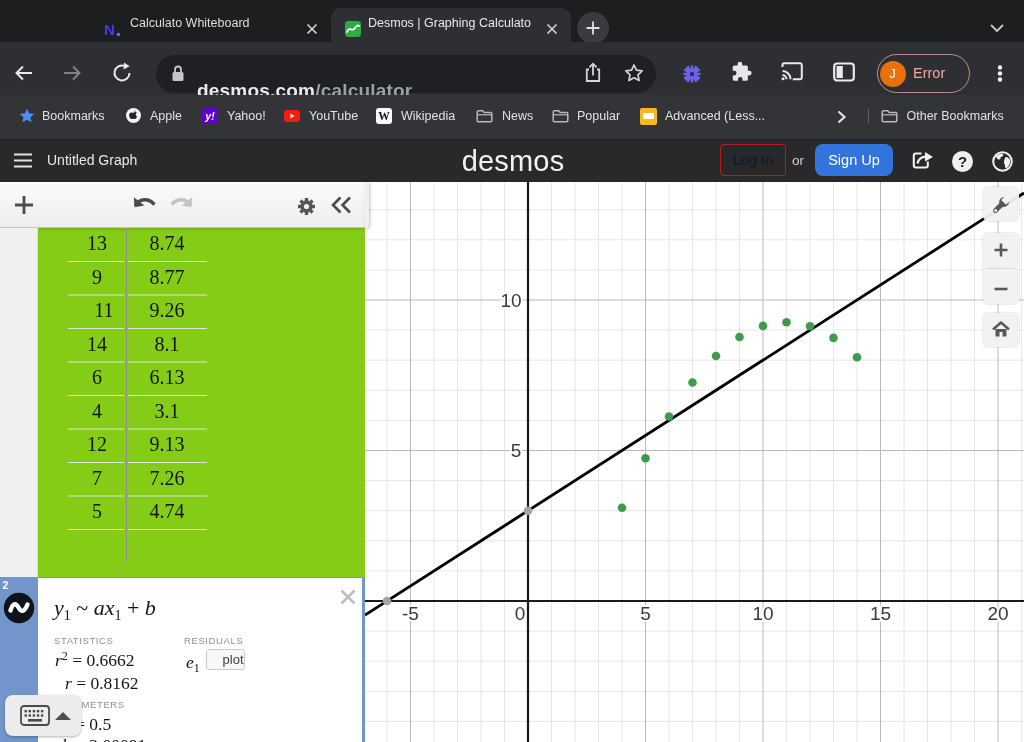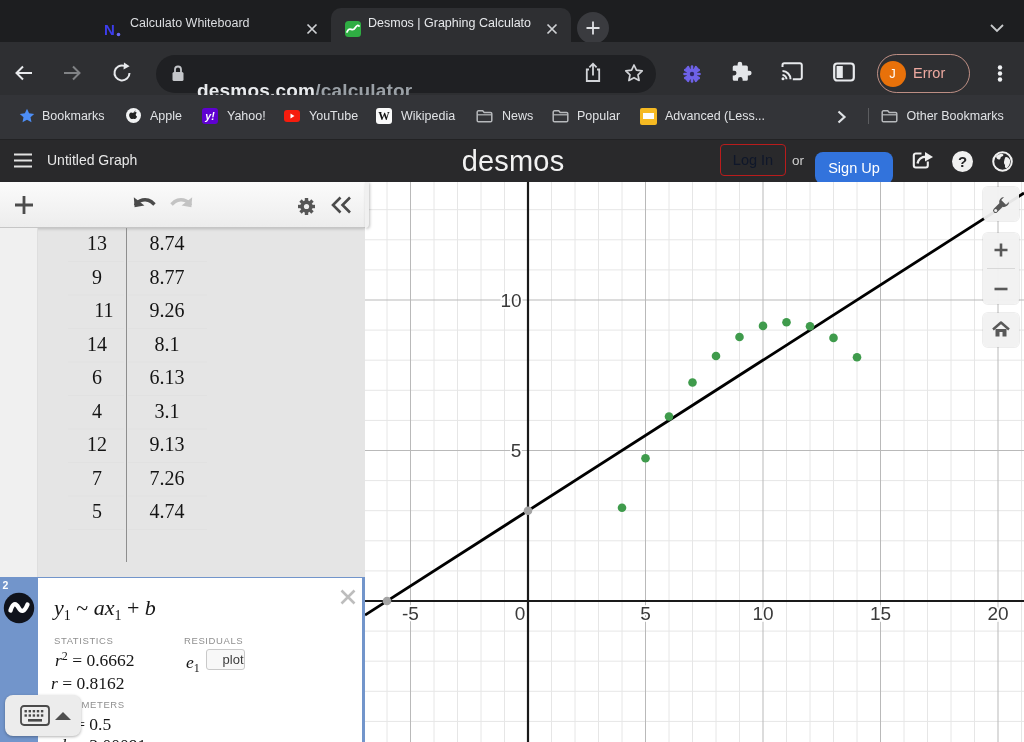--- a/index.html
+++ b/index.html
@@ -176,35 +176,35 @@
 
 <div class="ab" style="left:0;top:140px;width:1024px;height:42px;background:#29292b;"></div>
 <div>
   <svg class="ab" style="left:14px;top:153px;" width="18" height="15">
       <path d="M0 1.5 H18 M0 7.5 H18 M0 13.5 H18" stroke="#e2e2e2" stroke-width="2.2"></path>
     </svg>
   <div class="ab" style="left:47px;top:152px;font-size:14px;color:#e8e8e8;">Untitled Graph</div>
   <div class="ab" style="left:458px;top:145px;width:110px;text-align:center;font-size:29px;font-weight:400;letter-spacing:0.2px;color:#f2f2f2;">desmos</div>
   <div class="ab" style="left:720px;top:143.5px;width:66px;height:32px;border:1px solid #b91c1c;border-radius:4px;box-sizing:border-box;text-align:center;line-height:30px;font-size:14.5px;color:#0f172a;">Log In</div>
   <div class="ab" style="left:792px;top:153px;font-size:13.5px;color:#cfcfcf;">or</div>
-  <div class="ab" style="left:815px;top:143.5px;width:78px;height:32px;background:#3273dc;border-radius:8px;text-align:center;line-height:32px;font-size:14.5px;color:#fff;margin-top:8px;">Sign Up</div>
+  <div class="ab" style="left:815px;top:143.5px;width:78px;height:32px;background:#3273dc;border-radius:8px;text-align:center;line-height:32px;font-size:14.5px;color:#fff;">Sign Up</div>
   <svg class="ab" style="left:912px;top:150px;" width="22" height="20">
       <path d="M9.5 3.5 H3.8 A2 2 0 0 0 1.8 5.5 V15.5 A2 2 0 0 0 3.8 17.5 H13.8 A2 2 0 0 0 15.8 15.5 V11.5" stroke="#f0f0f0" stroke-width="2.1" fill="none"></path>
       <path d="M5.5 13.5 C6 9.5 9.5 6.8 14 6.8" stroke="#f0f0f0" stroke-width="2.4" fill="none"></path>
       <path d="M13 2 L21 7 L13 11.6 Z" fill="#f0f0f0"></path>
     </svg>
   <div class="ab" style="left:952px;top:150.5px;width:21px;height:21px;border-radius:50%;background:#f0f0f0;color:#232325;font-weight:bold;font-size:15px;text-align:center;line-height:21px;">?</div>
   <svg class="ab" style="left:991.5px;top:150.5px;" width="21" height="21">
     <circle cx="10.5" cy="10.5" r="9.3" stroke="#f0f0f0" stroke-width="2" fill="none"></circle>
     <path d="M4 5.5 C6 3.5 8.5 2.5 10.5 3 C12 3.5 11.5 5 10 5.5 C8 6 9 8 7.5 8.5 C6 9 4.5 7.5 4 5.5 Z" fill="#f0f0f0"></path>
     <path d="M13.5 6 C15 5.5 17.5 7 18 9 C18.5 11.5 17.5 14.5 15.5 16.5 C14 17.8 12.5 16.5 13 15 C13.5 13.5 11.5 13 12 11 C12.4 9.5 12.5 7.5 13.5 6 Z" fill="#f0f0f0"></path>
   </svg>
 </div>
 
-<div class="ab" style="left:0;top:182px;width:431px;height:560px;background:#e5e5e5;border-right:1px solid #d4d4d4;box-sizing:border-box;">
+<div class="ab" style="left:0;top:182px;width:431px;height:560px;background:#84cc16;border-right:1px solid #d4d4d4;box-sizing:border-box;">
 
   <div class="ab" style="left:0;top:0;width:365px;height:46px;background:linear-gradient(#fbfbfb,#ededed);border-bottom:1px solid #c6c6c6;box-shadow:0 1px 3px rgba(0,0,0,0.18);box-sizing:border-box;">
     <svg class="ab" style="left:13px;top:12px;" width="22" height="22">
         <path d="M11 2 V20 M2 11 H20" stroke="#4c4c4c" stroke-width="2.8"></path>
       </svg>
     <svg class="ab" style="left:132px;top:13px;" width="28" height="19">
         <path d="M3.5 10.5 C6.5 4.5 14 3 19.5 6.8 L22.5 9.5" stroke="#4a4a4a" stroke-width="3.6" fill="none"></path>
         <path d="M1.8 2.2 L2.6 12.2 L12.4 10.4 Z" fill="#4a4a4a"></path>
       </svg>
     <svg class="ab" style="left:166px;top:13px;" width="28" height="19">
@@ -275,21 +275,21 @@
         <circle cx="16" cy="16" r="15.2" fill="#10131c"></circle>
         <path d="M7.5 18.5 Q11 7.5 15.5 15.5 Q20 23.5 24.5 12.5" stroke="#fff" stroke-width="4.4" fill="none" stroke-linecap="round"></path>
       </svg>
     <div class="ab" style="left:54px;top:17px;font-family:'Liberation Serif',serif;font-size:22px;font-style:italic;color:#161616;">y<span style="font-size:14px;vertical-align:-5px;font-style:normal;">1</span> <span style="font-style:normal;">~</span> ax<span style="font-size:14px;vertical-align:-5px;font-style:normal;">1</span> <span style="font-style:normal;">+</span> b</div>
     <svg class="ab" style="left:339px;top:10px;" width="18" height="18">
         <path d="M2.5 2.5 L15.5 15.5 M15.5 2.5 L2.5 15.5" stroke="#bdbdbd" stroke-width="2.6"></path>
       </svg>
     <div class="ab" style="left:54px;top:57.5px;font-size:9.5px;letter-spacing:0.6px;color:#8f8f8f;">STATISTICS</div>
     <div class="ab" style="left:184px;top:57.5px;font-size:9.5px;letter-spacing:0.6px;color:#8f8f8f;">RESIDUALS</div>
     <div class="ab" style="left:55px;top:71px;font-family:'Liberation Serif',serif;font-size:17.5px;color:#161616;"><i>r</i><span style="font-size:12px;vertical-align:6px;">2</span> = 0.6662</div>
-    <div class="ab" style="left:51px;top:95px;font-family:'Liberation Serif',serif;font-size:17.5px;color:#161616;"><i>r</i> = 0.8162</div>
+    <div class="ab" style="left:65px;top:95px;font-family:'Liberation Serif',serif;font-size:17.5px;color:#161616;"><i>r</i> = 0.8162</div>
     <div class="ab" style="left:186px;top:74px;font-family:'Liberation Serif',serif;font-size:17.5px;font-style:italic;color:#161616;">e<span style="font-size:12px;vertical-align:-4px;font-style:normal;">1</span></div>
     <div class="ab" style="left:205.5px;top:71.5px;width:39px;height:21px;border:1px solid #c9c9c9;border-radius:3px;background:#f8f8f8;box-sizing:border-box;text-align:right;line-height:19px;font-size:13px;color:#3c3c3c;">plot</div>
     <div class="ab" style="left:54px;top:121.5px;font-size:9.5px;letter-spacing:0.6px;color:#8f8f8f;">PARAMETERS</div>
     <div class="ab" style="left:62px;top:136px;font-family:'Liberation Serif',serif;font-size:17.5px;color:#161616;"><i>a</i> = 0.5</div>
     <div class="ab" style="left:62px;top:157px;font-family:'Liberation Serif',serif;font-size:17.5px;color:#161616;"><i>b</i> = 3.00091</div>
     <div class="ab" style="left:362px;top:0;width:3px;height:164px;background:#7295cb;"></div>
   </div>
 </div>
 
 <svg id="graph" class="ab" style="left:365px;top:182px;" width="659" height="560" font-family="Liberation Sans, sans-serif">

